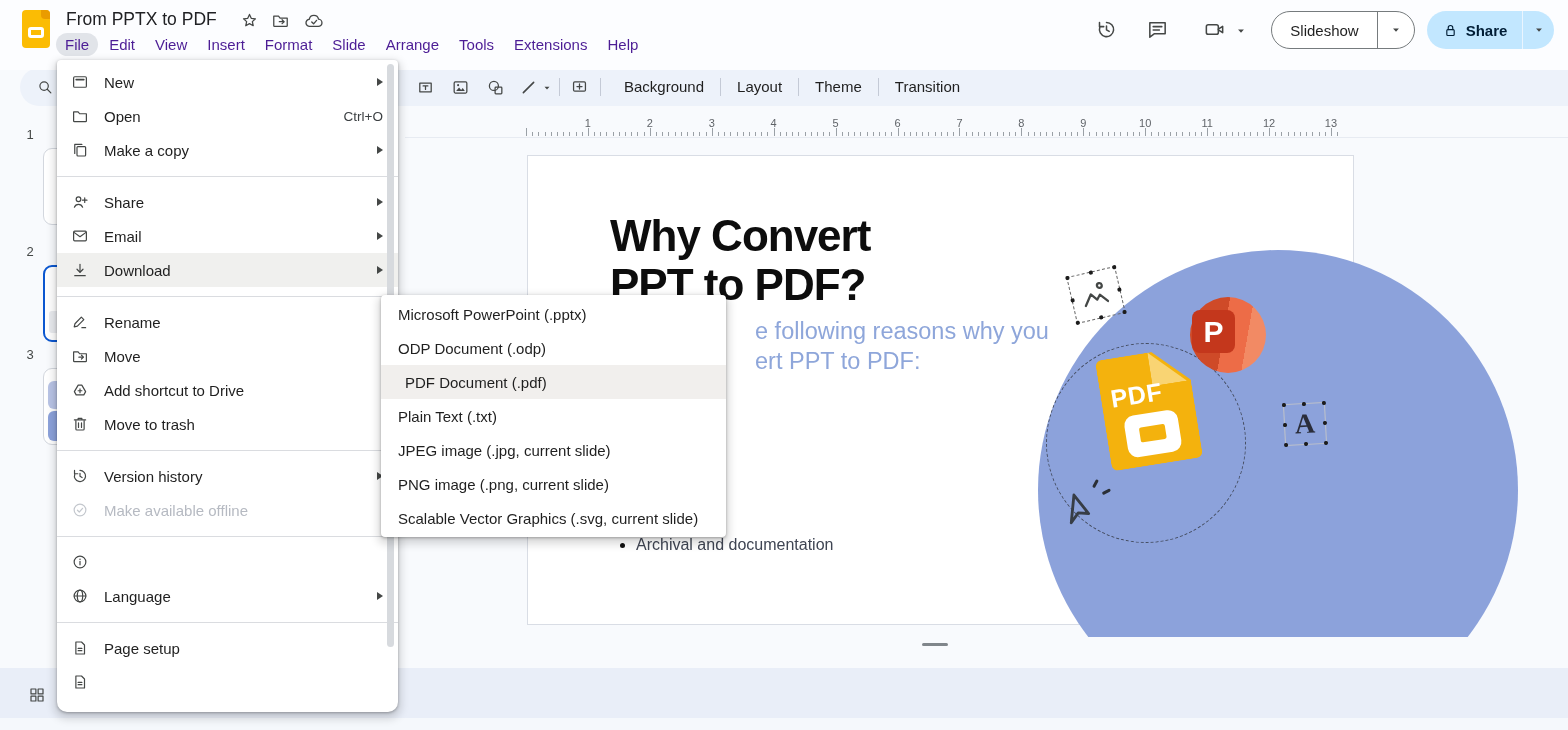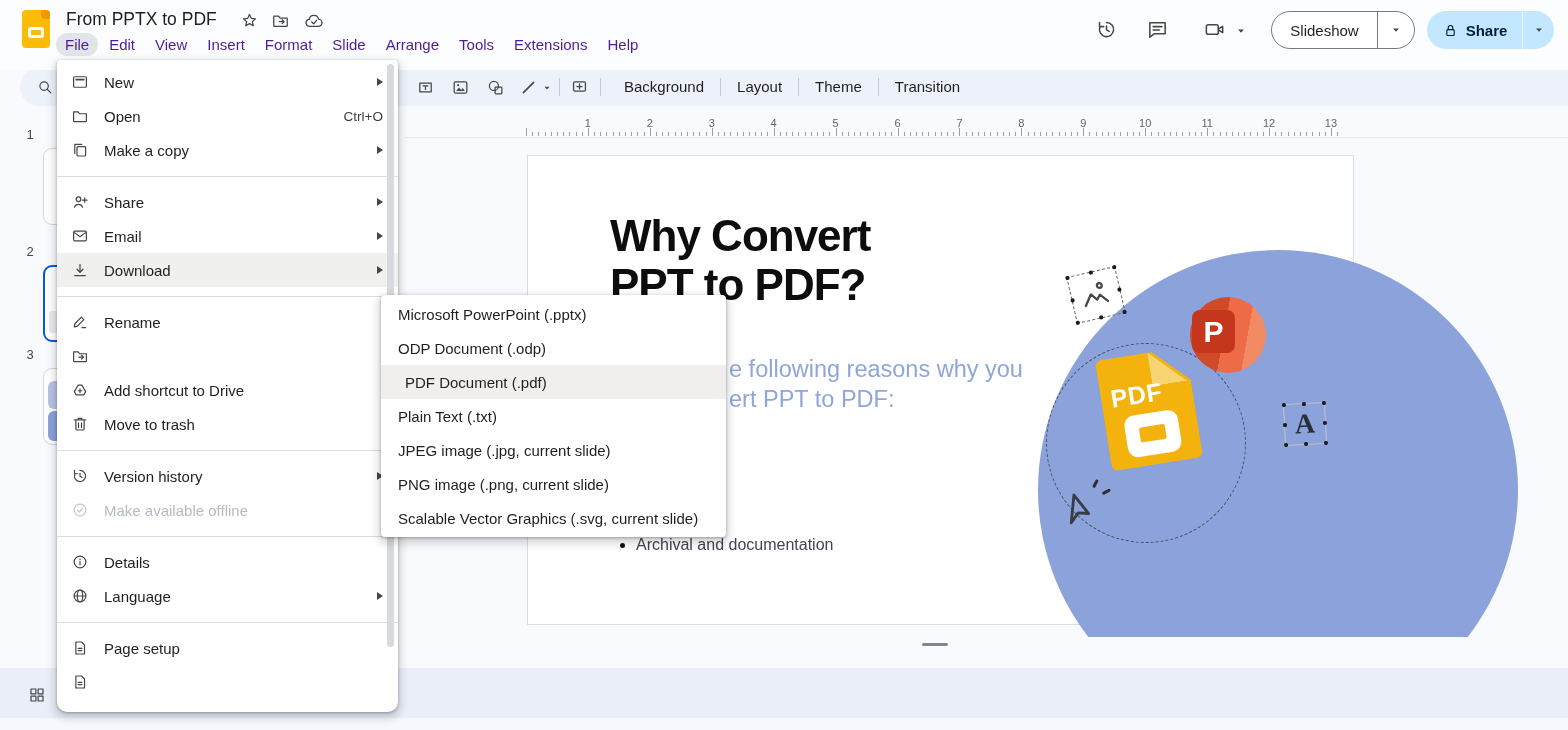--- a/index.html
+++ b/index.html
@@ -37,21 +37,21 @@
   #tb-buttons .tbtn { font-size:15px; color:#1f1f1f; padding:0 16px; line-height:38px; }
   #tb-buttons .sep { width:1px; height:18px; background:#c4cad6; }
 
   
   #canvas { position:absolute; left:0; top:106px; width:1568px; height:531px; overflow:hidden; background:#f8fafd; z-index:1; }
   #ruler-line { position:absolute; left:405px; top:31px; width:1163px; height:1px; background:#e7ebf2; }
   .ruler-num { position:absolute; top:11px; width:20px; margin-left:-10px; text-align:center; font-size:11px; color:#5f6368; }
   .ruler-tick { position:absolute; width:1px; background:#9aa0a6; }
   #slide { position:absolute; left:527px; top:49px; width:827px; height:470px; background:#fff; border:1px solid #d9dde5; }
   #slide-title { position:absolute; left:610px; top:105px; font-size:44px; line-height:49px; font-weight:bold; letter-spacing:-1px; color:#0d0d0d; z-index:2; }
-  .subtitle-frag { position:absolute; left:729px; font-size:23.5px; color:#8ea6da; z-index:2;margin-top:38px; }
+  .subtitle-frag { position:absolute; left:755px; font-size:23.5px; color:#8ea6da; z-index:2; }
   #bullet-frags { position:absolute; left:727px; top:295px; font-size:16px; line-height:22.4px; color:#3f4553; z-index:2; }
   #last-bullet { position:absolute; left:620px; top:430px; font-size:16px; color:#3f4553; z-index:2; display:flex; align-items:center; gap:11px; }
   #last-bullet .dot { width:5px; height:5px; border-radius:50%; background:#111; }
   #hero-circle { position:absolute; left:1038px; top:144px; width:480px; height:480px; border-radius:50%; z-index:3; }
   #dashed-ring { position:absolute; left:1046px; top:237px; width:200px; height:200px; border:1.4px dashed rgba(45,48,55,.75); border-radius:50%; z-index:4; }
   #ppt-icon { position:absolute; left:1190px; top:191px; width:76px; height:76px; z-index:5; }
   #ppt-icon .circle { position:absolute; inset:0; border-radius:50%; background:linear-gradient(100deg,#cf4a28 45%,#ed6c47 45% 72%,#f28a64 72%); }
   #ppt-icon .sq { position:absolute; left:2px; top:13px; width:43px; height:43px; border-radius:8px; background:#c4371c; display:flex; align-items:center; justify-content:center; color:#fff; font-weight:bold; font-size:30px; }
   #pdf-icon { position:absolute; left:1103px; top:247px; width:92px; height:112px; transform:rotate(-9deg); z-index:5; }
   #pdf-icon .body { position:absolute; inset:0; background:#f4b20d; border-radius:7px; clip-path:polygon(0 0,62% 0,100% 30%,100% 100%,0 100%); }
@@ -553,20 +553,21 @@
         <span class="lbl">Rename</span>
       </div>
       <div class="menu-row">
         <span class="ico">
           <svg viewBox="0 0 24 24" width="18" height="18" fill="none" stroke="currentColor" stroke-width="1.6" stroke-linecap="round" stroke-linejoin="round">
             <path d="M3.5 18.5v-12h6l2 2.5h9v9.5a1 1 0 0 1-1 1h-15a1 1 0 0 1-1-1z"></path>
             <path d="M10.5 13.5h5.5"></path>
             <path d="M14 11l2.5 2.5L14 16"></path>
           </svg>
         </span>
+        <span class="lbl">Move</span>
       </div>
       <div class="menu-row">
         <span class="ico">
           <svg viewBox="0 0 24 24" width="18" height="18" fill="none" stroke="currentColor" stroke-width="1.6" stroke-linecap="round" stroke-linejoin="round">
             <path d="M9.6 5.5h4.8l5.1 8.7-2.4 4.3H6.9l-2.4-4.3z"></path>
             <path d="M12 10.5v5M9.5 13h5"></path>
           </svg>
         </span>
         <span class="lbl">Add shortcut to Drive</span>
       </div>
@@ -604,21 +605,20 @@
       </div>
       <div class="menu-div"></div>
       <div class="menu-row">
         <span class="ico">
           <svg viewBox="0 0 24 24" width="18" height="18" fill="none" stroke="currentColor" stroke-width="1.6" stroke-linecap="round" stroke-linejoin="round">
             <circle cx="12" cy="12" r="7.8"></circle>
             <path d="M12 11.2v4.6"></path>
             <circle cx="12" cy="8.3" r="1" fill="currentColor" stroke="none"></circle>
           </svg>
         </span>
-        <span class="lbl">Details</span>
       </div>
       <div class="menu-row">
         <span class="ico">
           <svg viewBox="0 0 24 24" width="18" height="18" fill="none" stroke="currentColor" stroke-width="1.6" stroke-linecap="round" stroke-linejoin="round">
             <circle cx="12" cy="12" r="7.8"></circle>
             <path d="M4.2 12h15.6"></path>
             <ellipse cx="12" cy="12" rx="3.6" ry="7.8"></ellipse>
           </svg>
         </span>
         <span class="lbl">Language</span>

